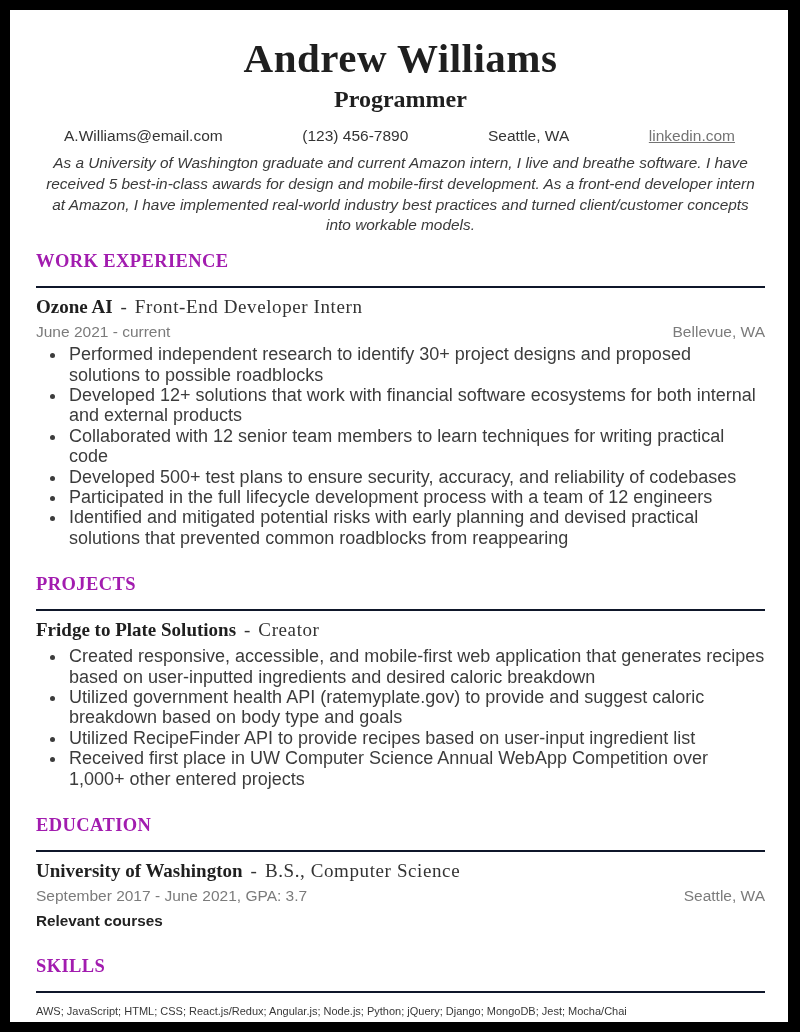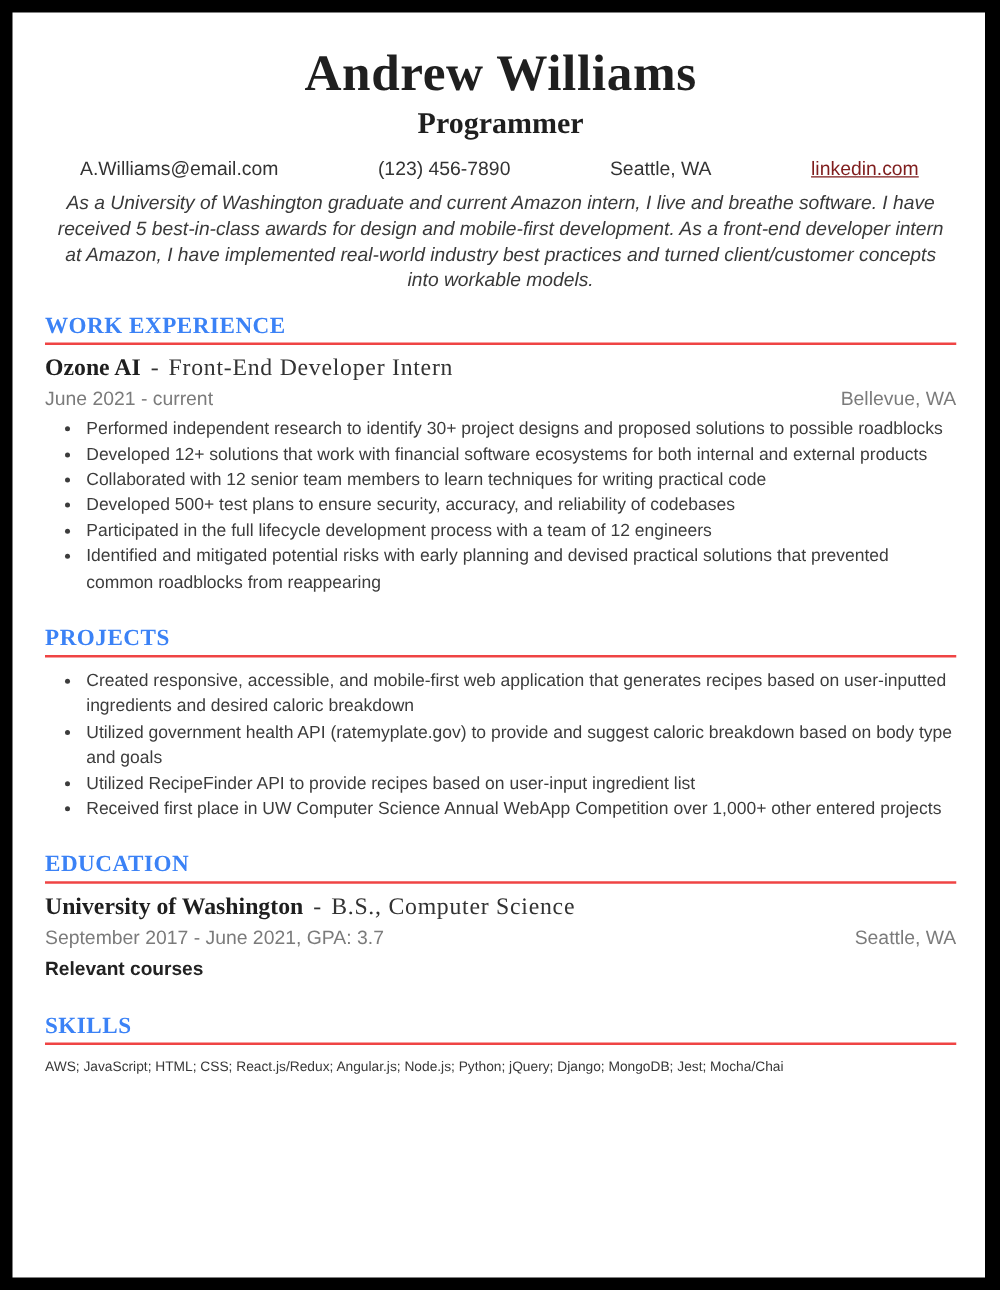--- a/index.html
+++ b/index.html
@@ -40,41 +40,41 @@
     display: flex;
     justify-content: space-between;
     align-items: center;
     padding: 0 30px 0 28px;
     margin-top: 14px;
     font-size: 15.5px;
     color: #333;
     gap: 32px;
   }
   .contact-row .link {
-    color: #7f1d1d;
+    color: #737373;
     text-decoration: underline;
     cursor: pointer;
   }
   .summary {
     font-style: italic;
     font-size: 15.4px;
     line-height: 20.8px;
     color: #3a3a3a;
     text-align: center;
     margin: 8px 2px 0 2px;
   }
   
   .section-heading {
     font-family: "Liberation Serif", serif;
     font-size: 18.5px;
     font-weight: 700;
     letter-spacing: 0.4px;
-    color: #3b82f6;
-    border-bottom: 2px solid #ef4444;
-    padding-bottom: 2px;
+    color: #a21caf;
+    border-bottom: 2px solid #0f172a;
+    padding-bottom: 14px;
     margin-top: 26px;
     margin-bottom: 8px;
   }
   .section-heading.first { margin-top: 15px; }
   .entry-title {
     font-family: "Liberation Serif", serif;
     font-size: 19px;
     color: #1f1f1f;
     margin-bottom: 5px;
   }
@@ -86,21 +86,21 @@
     justify-content: space-between;
     font-size: 15.5px;
     color: #7b7b7b;
     margin-bottom: 2px;
   }
   ul.bullets {
     margin: 3px 0 0 0;
     padding-left: 31px;
   }
   ul.bullets li {
-    font-size: 14px;
+    font-size: 18px;
     line-height: 20.4px;
     color: #3c3c3c;
     padding-left: 2px;
   }
   .courses-label {
     font-size: 15.3px;
     font-weight: 700;
     color: #222;
     margin-top: 7px;
   }
@@ -144,20 +144,23 @@
         <li>Developed 12+ solutions that work with financial software ecosystems for both internal and external products</li>
         <li>Collaborated with 12 senior team members to learn techniques for writing practical code</li>
         <li>Developed 500+ test plans to ensure security, accuracy, and reliability of codebases</li>
         <li>Participated in the full lifecycle development process with a team of 12 engineers</li>
         <li>Identified and mitigated potential risks with early planning and devised practical solutions that prevented common roadblocks from reappearing</li>
       </ul>
   </div>
 
   <div class="section">
     <h3 class="section-heading">PROJECTS</h3>
+    <div class="entry-title">
+      <span class="org">Fridge to Plate Solutions</span><span class="sep">-</span><span class="position">Creator</span>
+    </div>
     <ul class="bullets">
         <li>Created responsive, accessible, and mobile-first web application that generates recipes based on user-inputted ingredients and desired caloric breakdown</li>
         <li>Utilized government health API (ratemyplate.gov) to provide and suggest caloric breakdown based on body type and goals</li>
         <li>Utilized RecipeFinder API to provide recipes based on user-input ingredient list</li>
         <li>Received first place in UW Computer Science Annual WebApp Competition over 1,000+ other entered projects</li>
       </ul>
   </div>
 
   <div class="section">
     <h3 class="section-heading">EDUCATION</h3>

